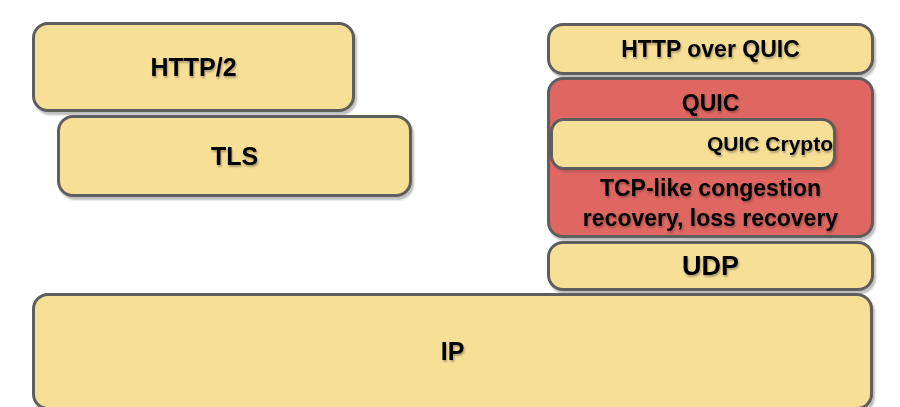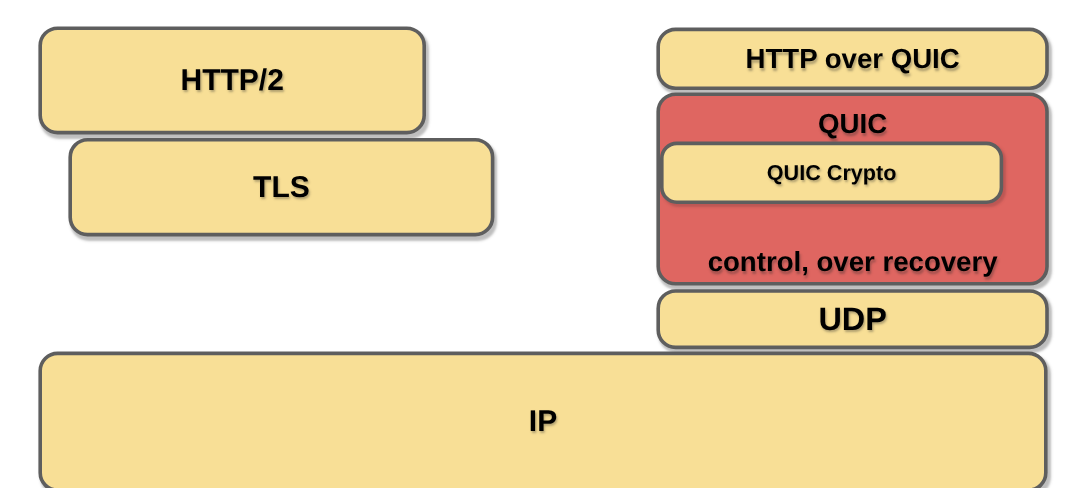--- a/index.html
+++ b/index.html
@@ -50,22 +50,23 @@
     top: 6px; left: 0;
     width: 100%;
     text-align: center;
     line-height: 34px;
   }
   #box-quic-crypto {
     position: absolute;
     left: 0px; top: 38px;
     width: 286px; height: 52px;
     border-radius: 14px;
-    font-size: 18px;
+    font-size: 21px;
     box-shadow: 2px 2px 2px rgba(120, 60, 60, 0.35);
+    justify-content: flex-end;
   }
   .congestion-text {
     position: absolute;
     top: 93px; left: 0;
     width: 100%;
     text-align: center;
     font-size: 23px;
     line-height: 30px;
     font-weight: 700;
   }
@@ -86,22 +87,22 @@
   <div class="box" id="box-http-over-quic">
     <span>HTTP over QUIC</span>
   </div>
 
   <div class="box" id="box-quic">
     <div class="quic-title">QUIC</div>
     <div class="box" id="box-quic-crypto">
       <span>QUIC Crypto</span>
     </div>
     <div class="congestion-text">
-      <br>
-      <span>control, over recovery</span>
+      <span>TCP-like congestion</span><br>
+      <span>recovery, loss recovery</span>
     </div>
   </div>
 
   <div class="box" id="box-udp">
     <span>UDP</span>
   </div>
 
   <div class="box" id="box-ip">
     <span>IP</span>
   </div>

